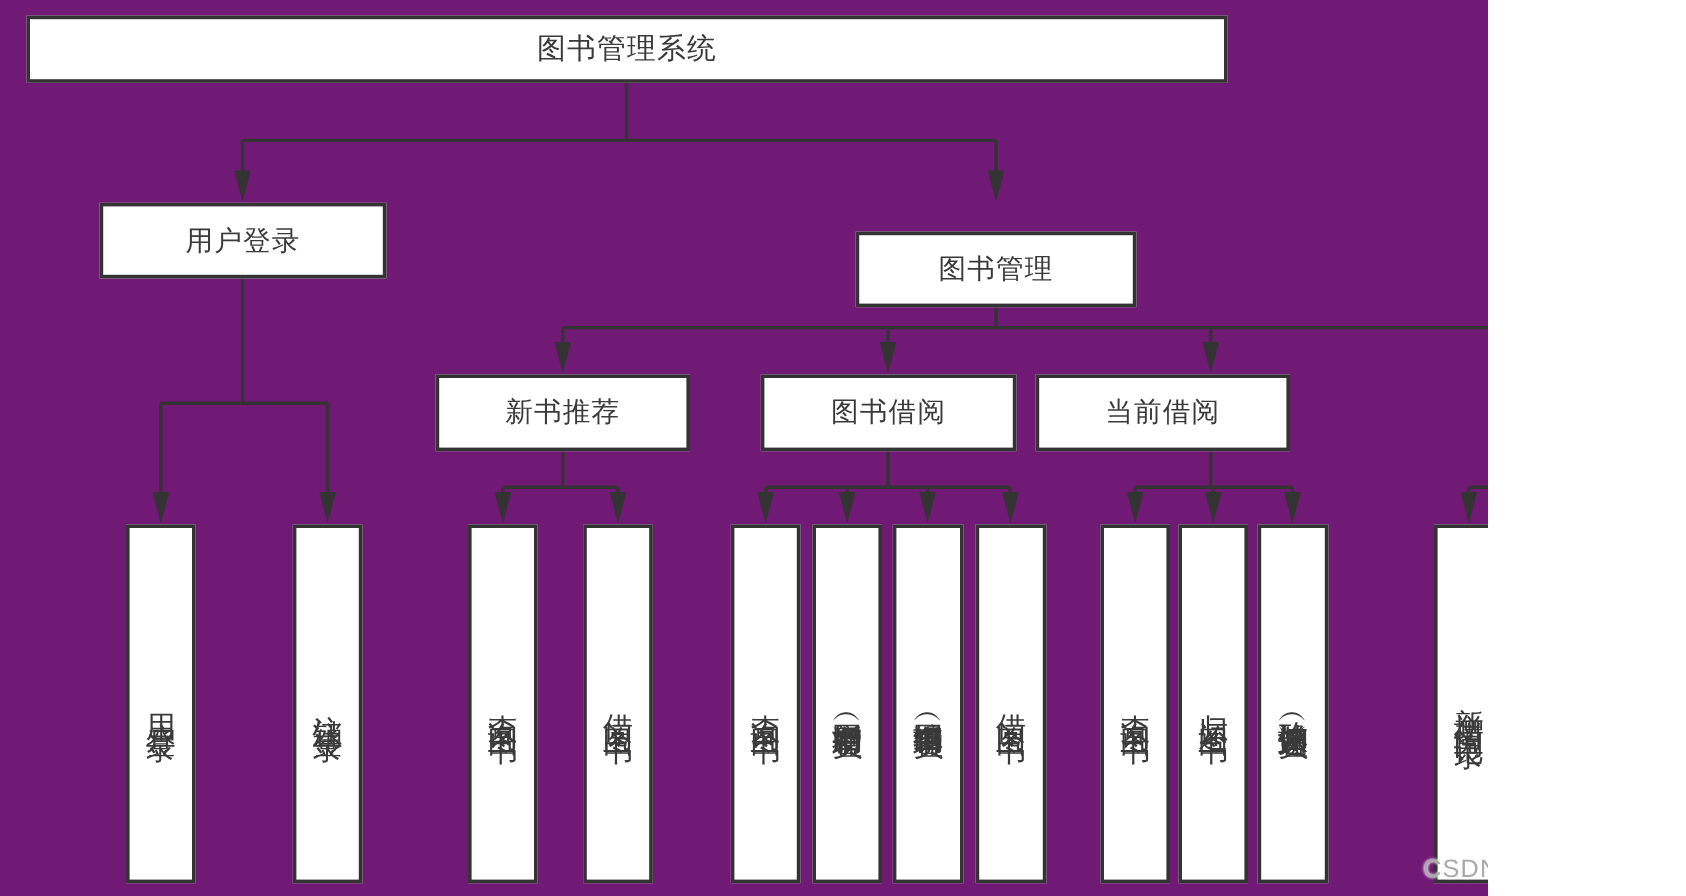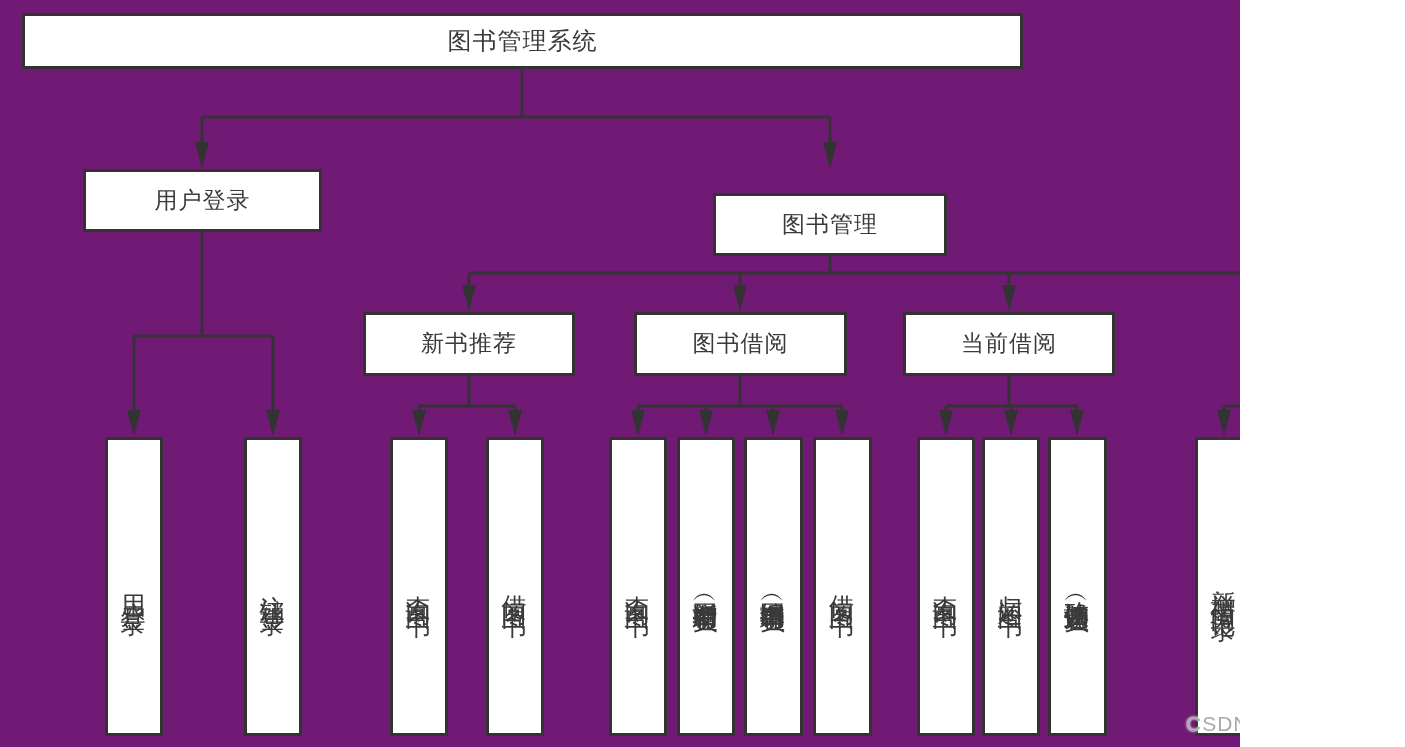--- a/index.html
+++ b/index.html
@@ -112,21 +112,21 @@
     </g>
   </svg>
 
   <div class="node node-h node-root" style="left:22px; top:13px; width:1001px; height:56px;">图书管理系统</div>
 
   <div class="node node-h" style="left:83px; top:169px; width:239px; height:63px;">用户登录</div>
   <div class="node node-h" style="left:713px; top:169px; width:234px; height:63px;margin-top:24px;">图书管理</div>
 
   <div class="node node-h" style="left:363px; top:312px; width:212px; height:64px;">新书推荐</div>
   <div class="node node-h" style="left:634px; top:312px; width:213px; height:64px;">图书借阅</div>
-  <div class="node node-h" style="left:903px; top:312px; width:212px; height:64px;text-align:center;">当前借阅</div>
+  <div class="node node-h" style="left:863px; top:312px; width:212px; height:64px;text-align:center;">当前借阅</div>
 
   <div class="node node-v short" style="left:105px; top:437px; width:58px; height:299px;">用户登录</div>
   <div class="node node-v short" style="left:244px; top:437px; width:58px; height:299px;">注销登录</div>
 
   <div class="node node-v short" style="left:390px; top:437px; width:58px; height:299px;">查询图书</div>
   <div class="node node-v short" style="left:486px; top:437px; width:58px; height:299px;">借阅图书</div>
 
   <div class="node node-v short" style="left:609px; top:437px; width:58px; height:299px;">查询图书</div>
   <div class="node node-v long" style="left:677px; top:437px; width:58px; height:299px;">新增图书（管理员）</div>
   <div class="node node-v long" style="left:744px; top:437px; width:59px; height:299px;">编辑图书（管理员）</div>

